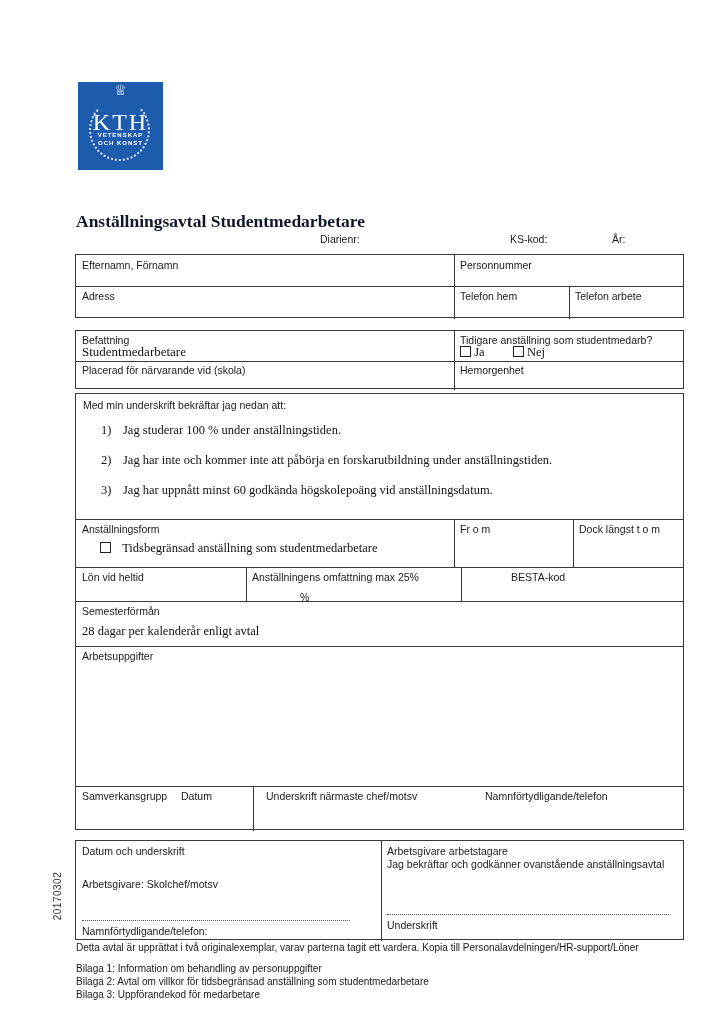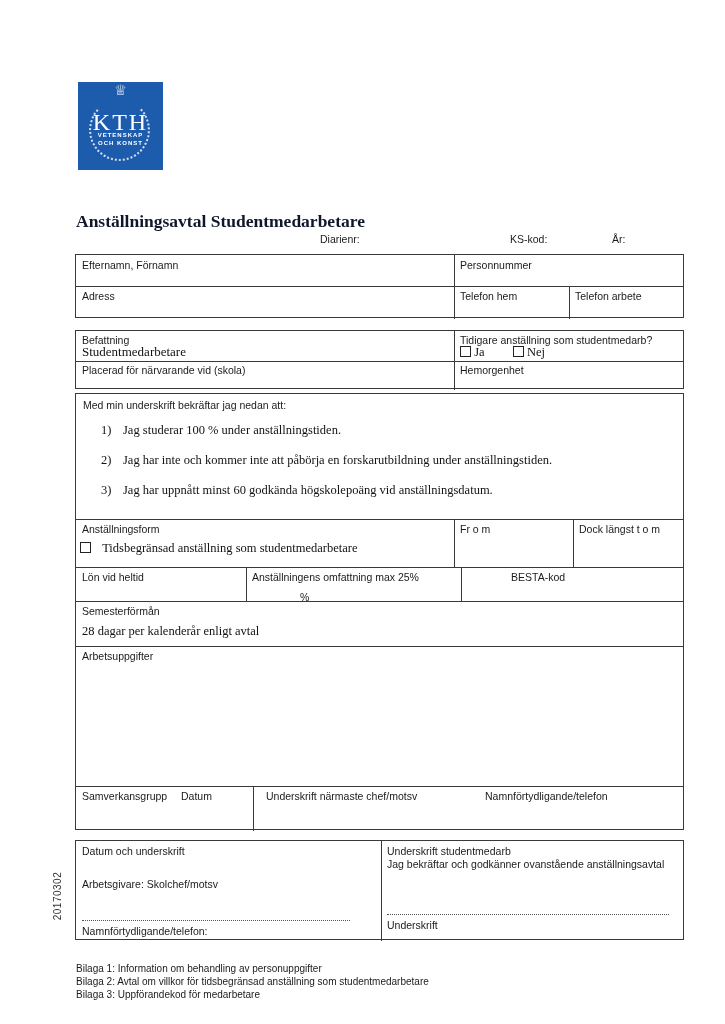--- a/index.html
+++ b/index.html
@@ -90,21 +90,21 @@
       <span class="num">1)</span><span>Jag studerar 100 % under anställningstiden.</span>
     </div>
     <div class="abs serif" style="left:25px;top:59px;">
       <span class="num">2)</span><span>Jag har inte och kommer inte att påbörja en forskarutbildning under anställningstiden.</span>
     </div>
     <div class="abs serif" style="left:25px;top:89px;">
       <span class="num">3)</span><span>Jag har uppnått minst 60 godkända högskolepoäng vid anställningsdatum.</span>
     </div>
 
     <div class="abs sans" style="left:6px;top:129px;">Anställningsform</div>
-    <div class="abs serif" style="left:4px;top:147px;">
+    <div class="abs serif" style="left:24px;top:147px;">
       <span class="cb"></span>
       <span style="padding-left:8px;">Tidsbegränsad anställning som studentmedarbetare</span>
     </div>
     <div class="abs sans" style="left:384px;top:129px;">Fr o m</div>
     <div class="abs sans" style="left:503px;top:129px;">Dock längst t o m</div>
 
     <div class="abs sans" style="left:6px;top:177px;">Lön vid heltid</div>
     <div class="abs sans" style="left:176px;top:177px;">Anställningens omfattning max 25%</div>
     <div class="abs sans" style="left:224px;top:197px;">%</div>
     <div class="abs sans" style="left:391px;top:177px;padding-left:44px;">BESTA-kod</div>
@@ -119,25 +119,26 @@
     <div class="abs sans" style="left:190px;top:396px;">Underskrift närmaste chef/motsv</div>
     <div class="abs sans" style="left:409px;top:396px;">Namnförtydligande/telefon</div>
   </div>
 
   <div class="box" style="left:75px;top:840px;width:609px;height:100px;">
     <div class="vline" style="left:305px;top:0;height:100px;"></div>
     <div class="abs sans" style="left:6px;top:4px;">Datum och underskrift</div>
     <div class="abs sans" style="left:6px;top:17px;margin-top:20px;">Arbetsgivare: Skolchef/motsv</div>
     <div class="dotline" style="left:6px;top:78px;width:268px;"></div>
     <div class="abs sans" style="left:6px;top:84px;">Namnförtydligande/telefon:</div>
-    <div class="abs sans" style="left:311px;top:4px;">Underskrift studentmedarb</div>
+    <div class="abs sans" style="left:311px;top:4px;">Arbetsgivare arbetstagare</div>
     <div class="abs sans" style="left:311px;top:17px;">Jag bekräftar och godkänner ovanstående anställningsavtal</div>
     <div class="dotline" style="left:311px;top:72px;width:282px;"></div>
     <div class="abs sans" style="left:311px;top:78px;">Underskrift</div>
   </div>
 
+  <div class="abs sans" style="left:76px;top:942px;font-size:10px;">Detta avtal är upprättat i två originalexemplar, varav parterna tagit ett vardera. Kopia till Personalavdelningen/HR-support/Löner</div>
   <div class="abs sans" style="left:76px;top:963px;font-size:10px;">Bilaga 1: Information om behandling av personuppgifter</div>
   <div class="abs sans" style="left:76px;top:976px;font-size:10px;">Bilaga 2: Avtal om villkor för tidsbegränsad anställning som studentmedarbetare</div>
   <div class="abs sans" style="left:76px;top:989px;font-size:10px;">Bilaga 3: Uppförandekod  för medarbetare</div>
 
   <div class="vert sans">20170302</div>
 
 </div>
 
 </body></html>

